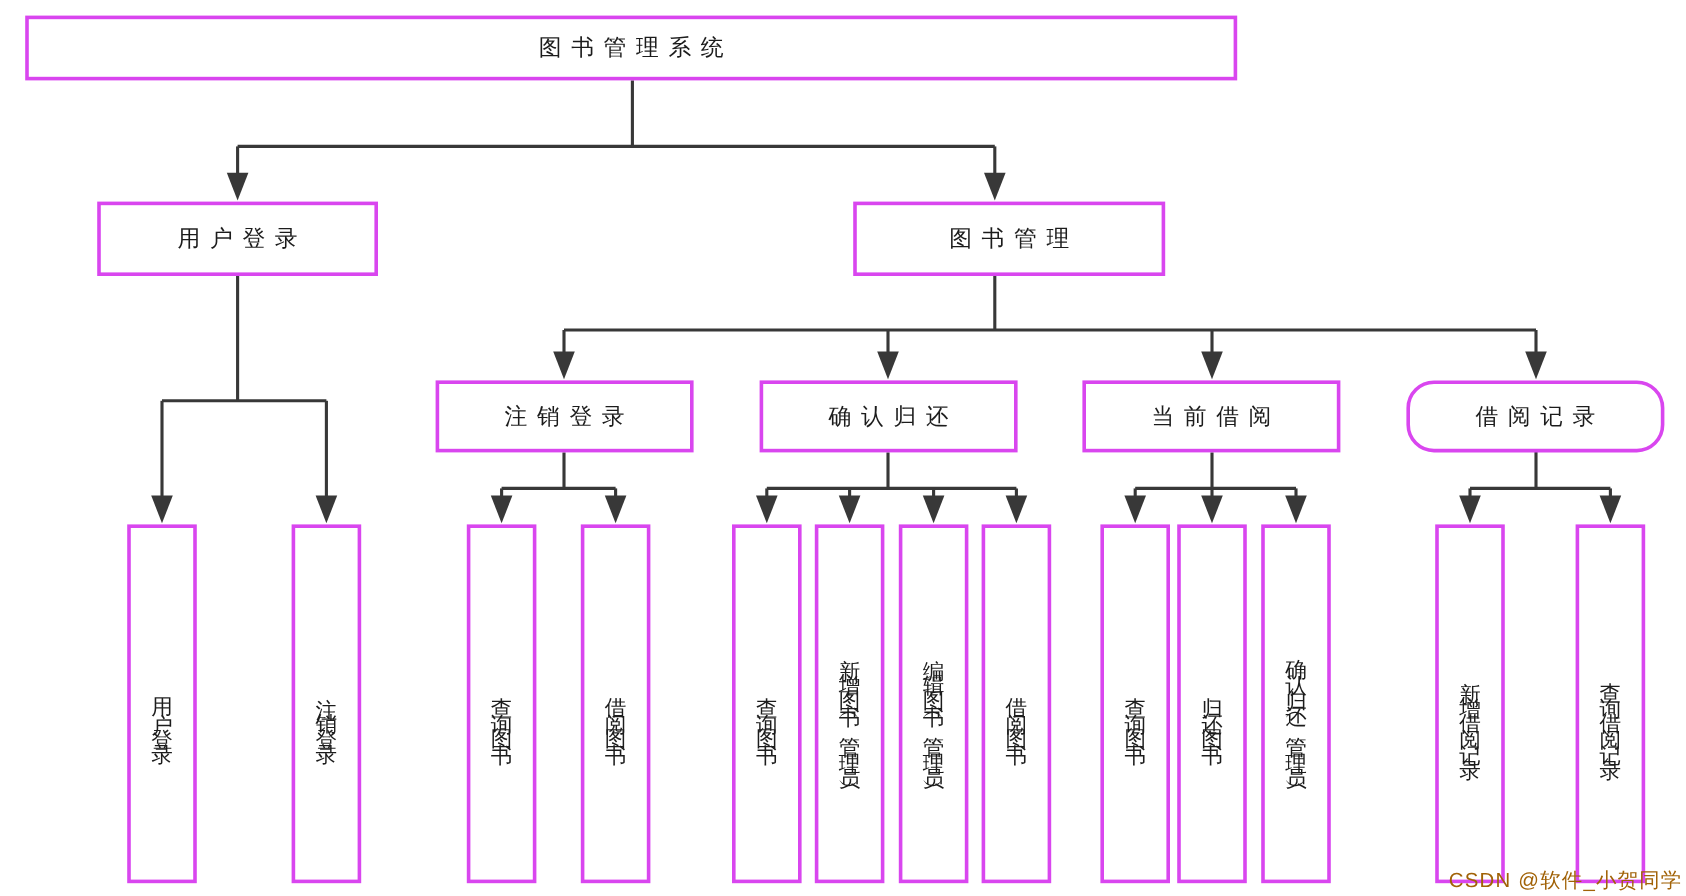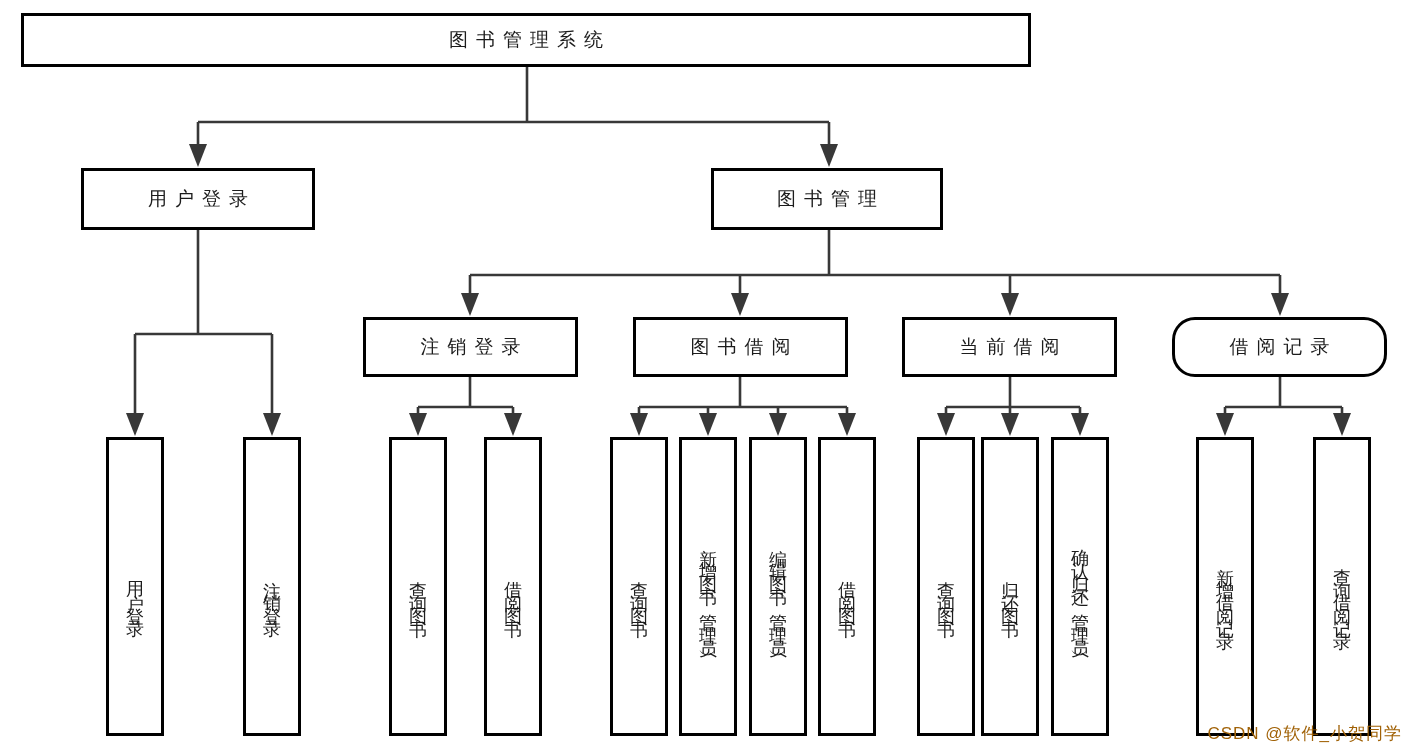--- a/index.html
+++ b/index.html
@@ -3,35 +3,35 @@
 <meta charset="utf-8">
 <style>
   html,body{margin:0;padding:0;background:#ffffff;}
   .canvas{
     position:relative;width:1405px;height:747px;background:#ffffff;
     font-family:"Liberation Sans","DejaVu Sans",sans-serif;overflow:hidden;
   }
   .connectors{position:absolute;left:0;top:0;}
   .node{
     position:absolute;box-sizing:border-box;background:#ffffff;
-    border:3px solid #000000;display:flex;align-items:center;justify-content:center;
+    border:3px solid #d946ef;display:flex;align-items:center;justify-content:center;
     color:#1c1c1c;
   }
   .node .lbl{
     font-size:19px;letter-spacing:8px;margin-right:-8px;white-space:nowrap;
   }
   .node.leaf{top:437px;height:299px;width:58px;}
   .node.leaf .lbl{
     writing-mode:vertical-rl;font-size:18px;letter-spacing:13px;
     margin-right:0;margin-bottom:-13px;line-height:1;
   }
   .n-root{left:21px;top:13px;width:1010px;height:54px;}
   .n-l2{top:168px;height:62px;}
   .n-user-login{left:81px;width:234px;}
-  .n-book-mgmt{left:711px;width:232px;}
+  .n-book-mgmt{left:711px;width:260px;}
   .n-l3{top:317px;height:60px;width:215px;}
   .n-new-book{left:363px;}
   .n-book-borrow{left:633px;}
   .n-current-borrow{left:902px;}
   .n-borrow-record{left:1172px;border-radius:23px;}
   .watermark{
     position:absolute;right:3px;bottom:2px;font-size:17px;color:#a16207;
     letter-spacing:1px;white-space:nowrap;
   }
 </style>
@@ -114,21 +114,21 @@
     <span class="lbl">用户登录</span>
   </div>
   <div class="node n-l2 n-book-mgmt">
     <span class="lbl">图书管理</span>
   </div>
 
   <div class="node n-l3 n-new-book">
     <span class="lbl">注销登录</span>
   </div>
   <div class="node n-l3 n-book-borrow">
-    <span class="lbl">图书借阅</span>
+    <span class="lbl">确认归还</span>
   </div>
   <div class="node n-l3 n-current-borrow">
     <span class="lbl">当前借阅</span>
   </div>
   <div class="node n-l3 n-borrow-record">
     <span class="lbl">借阅记录</span>
   </div>
 
   <div class="node leaf" style="left:106px">
     <span class="lbl">用户登录</span>

